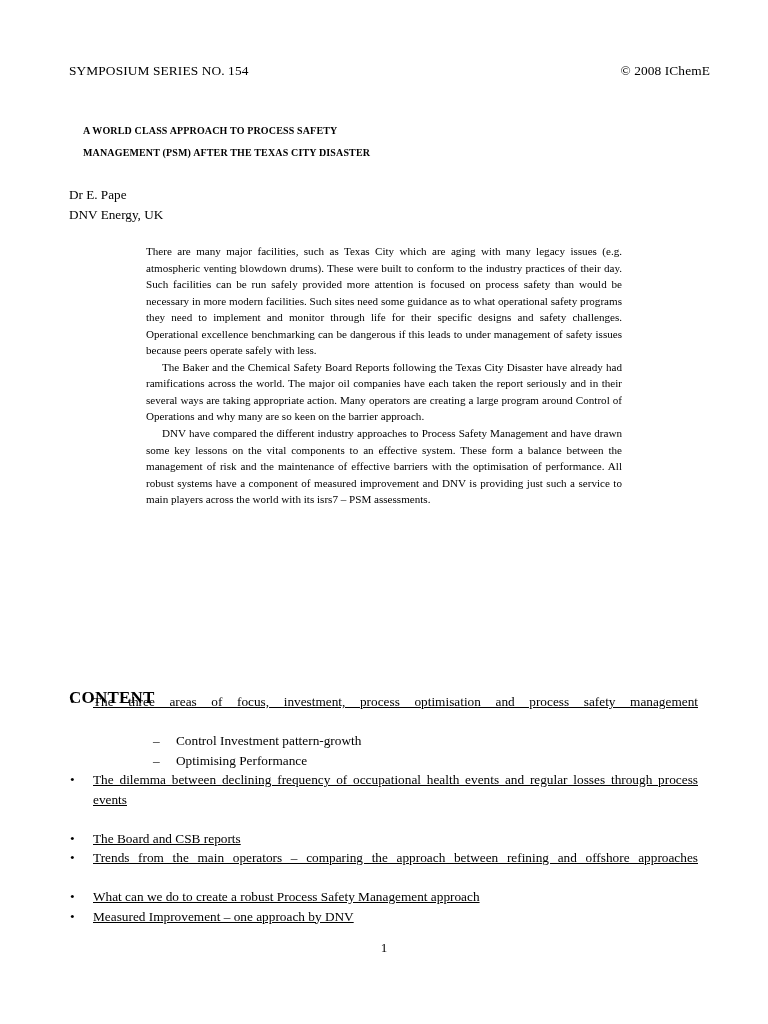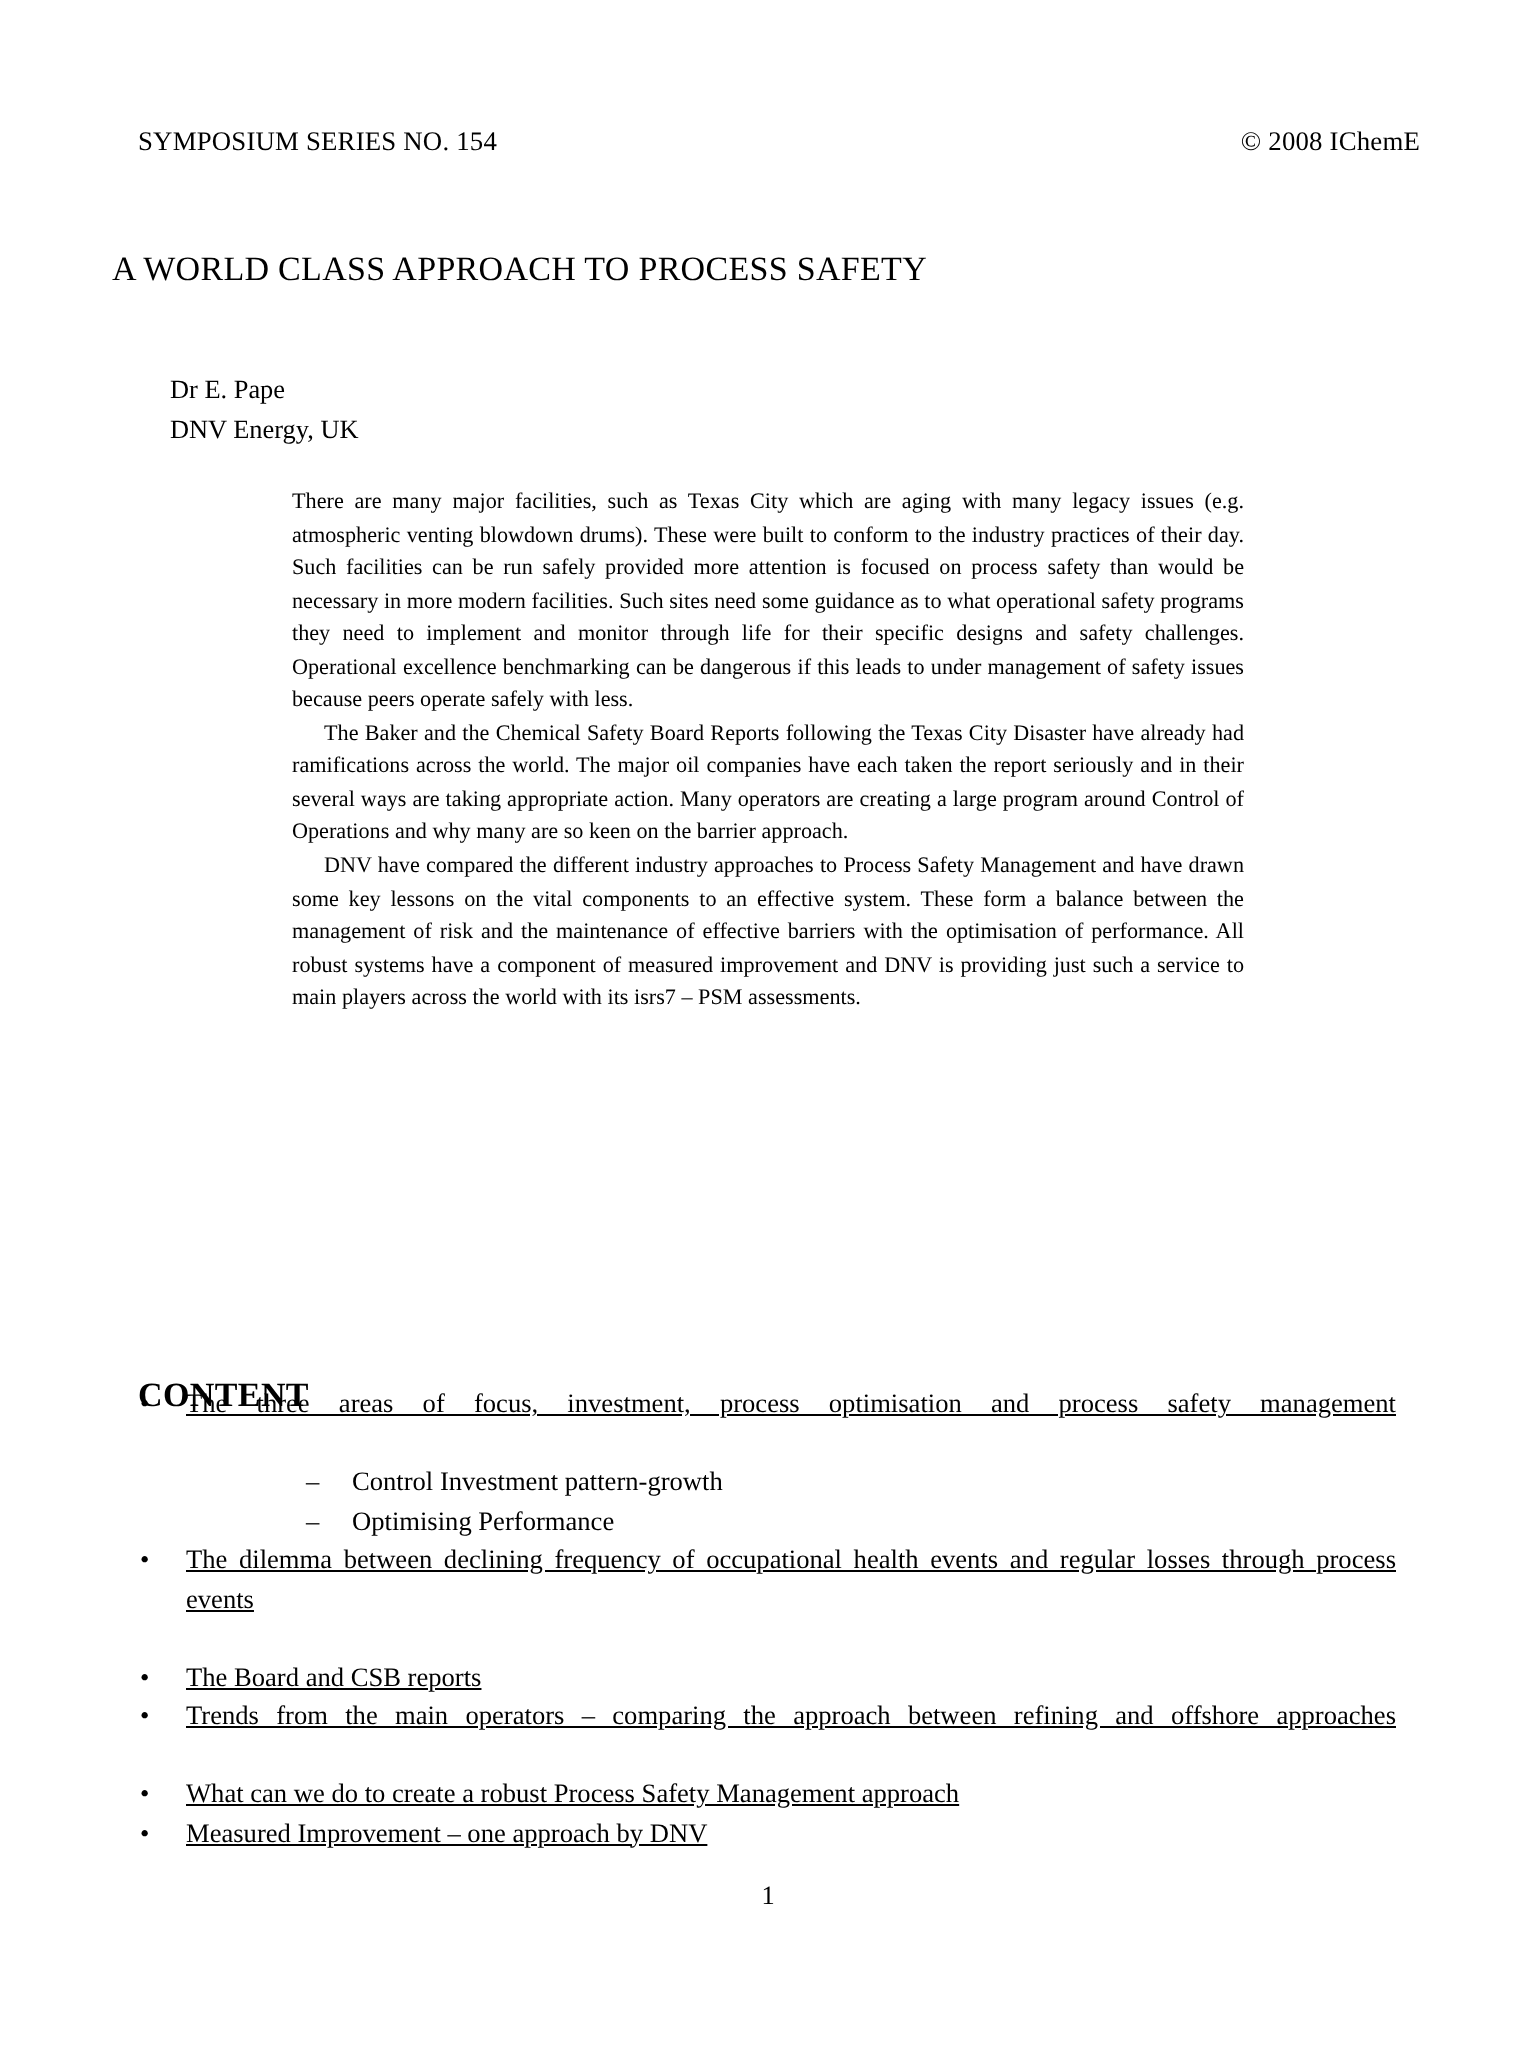--- a/index.html
+++ b/index.html
@@ -36,34 +36,34 @@
     font-size: 13.4px;
     line-height: 17px;
     letter-spacing: 0.1px;
   }
   .runhead .left  { white-space: nowrap; }
   .runhead .right { white-space: nowrap; }
 
   
   .title {
     position: absolute;
-    left: 56px;
+    left: 83px;
     top: 113px;
     width: 610px;
-    font-size: 17px;
-    font-weight: normal;
+    font-size: 10px;
+    font-weight: bold;
     line-height: 22.3px;
     letter-spacing: 0.15px;
   }
   .title .tline { display: block; white-space: nowrap; }
 
   
   .authors {
     position: absolute;
-    left: 85px;
+    left: 69px;
     top: 185px;
     width: 400px;
     font-size: 13.2px;
     line-height: 19.8px;
   }
   .authors .aline { display: block; }
 
   
   .abstract {
     position: absolute;
@@ -165,20 +165,21 @@
 
 <div class="page">
 
   <div class="runhead">
     <span class="left">SYMPOSIUM SERIES NO. 154</span>
     <span class="right">© 2008 IChemE</span>
   </div>
 
   <h1 class="title">
     <span class="tline">A WORLD CLASS APPROACH TO PROCESS SAFETY</span>
+    <span class="tline">MANAGEMENT (PSM) AFTER THE TEXAS CITY DISASTER</span>
   </h1>
 
   <div class="authors">
     <span class="aline">Dr E. Pape</span>
     <span class="aline">DNV Energy, UK</span>
   </div>
 
   <div class="abstract">
     <p>There are many major facilities, such as Texas City which are aging with many legacy issues (e.g. atmospheric venting blowdown drums). These were built to conform to the industry practices of their day.  Such facilities can be run safely provided more attention is focused on process safety than would be necessary in more modern facilities. Such sites need some guidance as to what operational safety programs they need to implement and monitor through life for their specific designs and safety challenges. Operational excellence benchmarking can be dangerous if this leads to under management of safety issues because peers operate safely with less.</p>
     <p class="ind">The Baker and the Chemical Safety Board Reports following the Texas City Disaster have already had ramifications across the world. The major oil companies have each taken the report seriously and in their several ways are taking appropriate action. Many operators are creating a large program around Control of Operations and why many are so keen on the barrier approach.</p>

